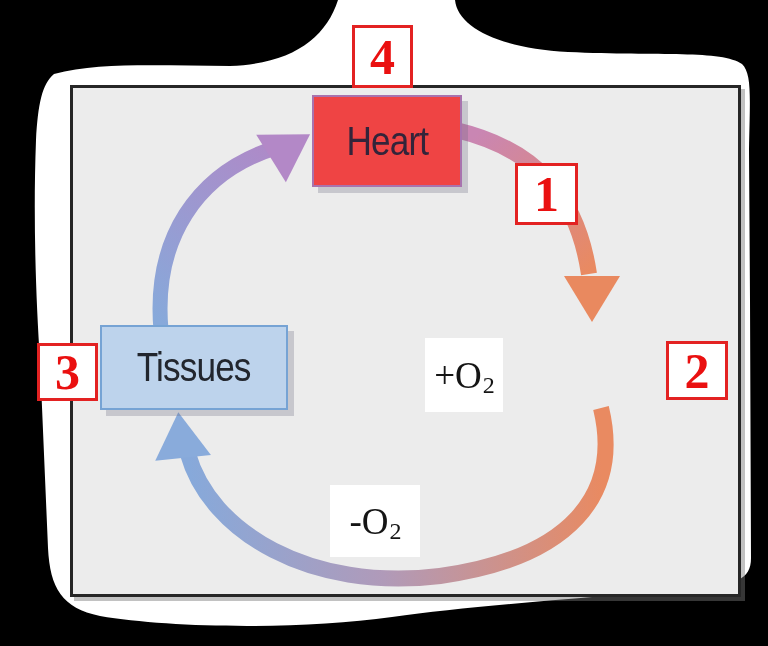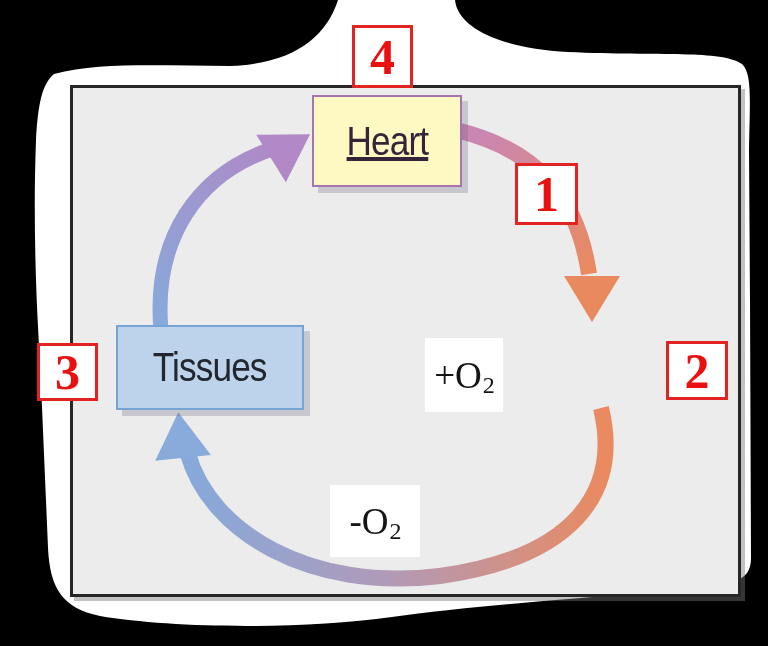--- a/index.html
+++ b/index.html
@@ -35,37 +35,35 @@
   }
   .node .label {
     font-size: 40px;
     letter-spacing: -1px;
     transform: scaleX(0.88);
     transform-origin: center;
     white-space: nowrap;
   }
   .node-heart {
     left: 312px; top: 95px; width: 150px; height: 92px;
-    background: #fef9c3;
+    background: #ef4444;
     border: 2px solid #a873ae;
     color: #33243a;
-    text-decoration: underline;
   }
   .node-gills {
     left: 523px; top: 322px; width: 134px; height: 90px;
     background: #ec8d66;
     border: 2px solid #de5c44;
     color: #3a1f17;
   }
   .node-tissues {
     left: 100px; top: 325px; width: 188px; height: 85px;
     background: #bdd3ec;
     border: 2px solid #76a3d4;
     color: #22262e;
-    margin-left: 16px;
   }
   .marker {
     position: absolute;
     box-sizing: border-box;
     background: #ffffff;
     border: 3px solid #e32222;
     color: #ea1010;
     font-family: "Liberation Serif", "DejaVu Serif", serif;
     font-weight: bold;
     font-size: 50px;

